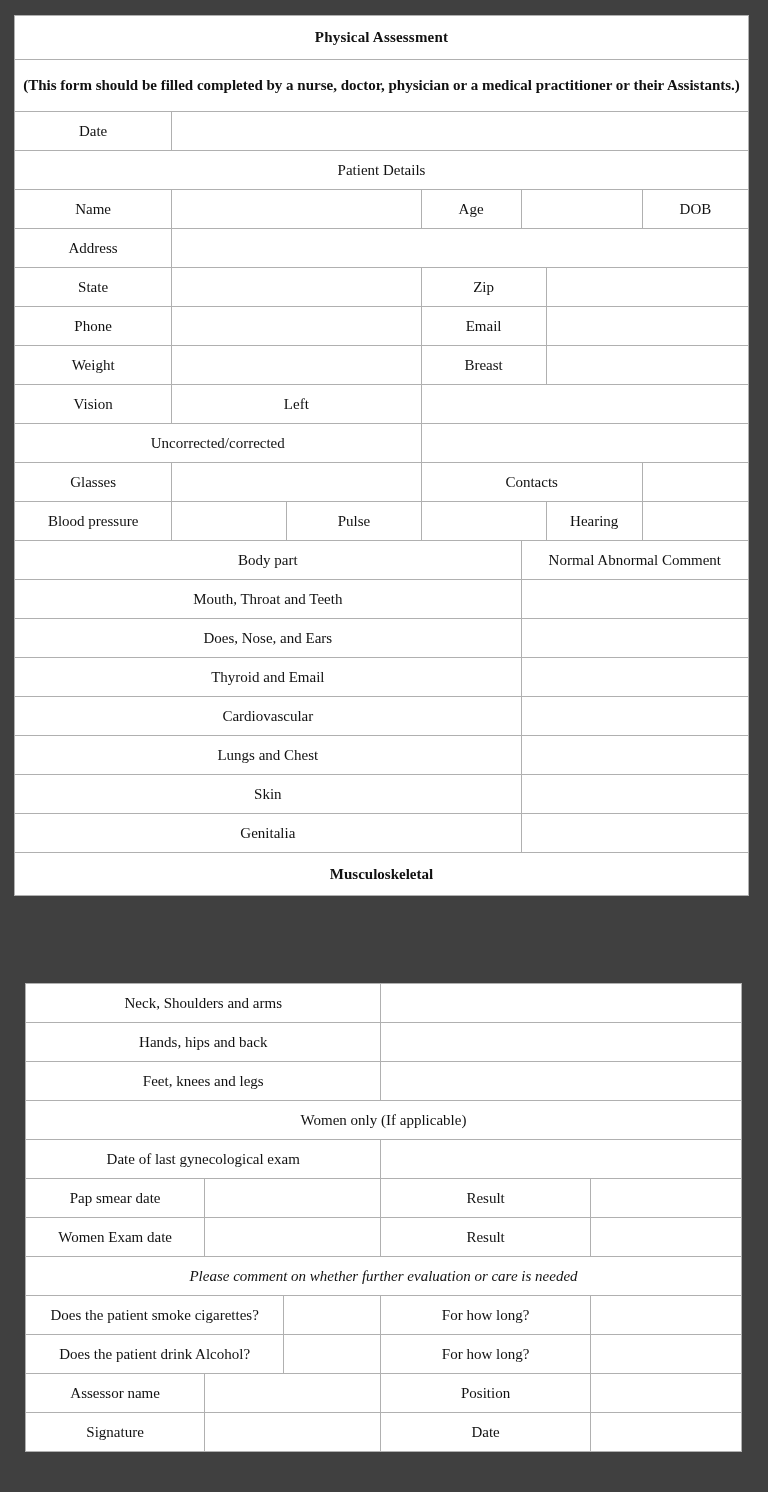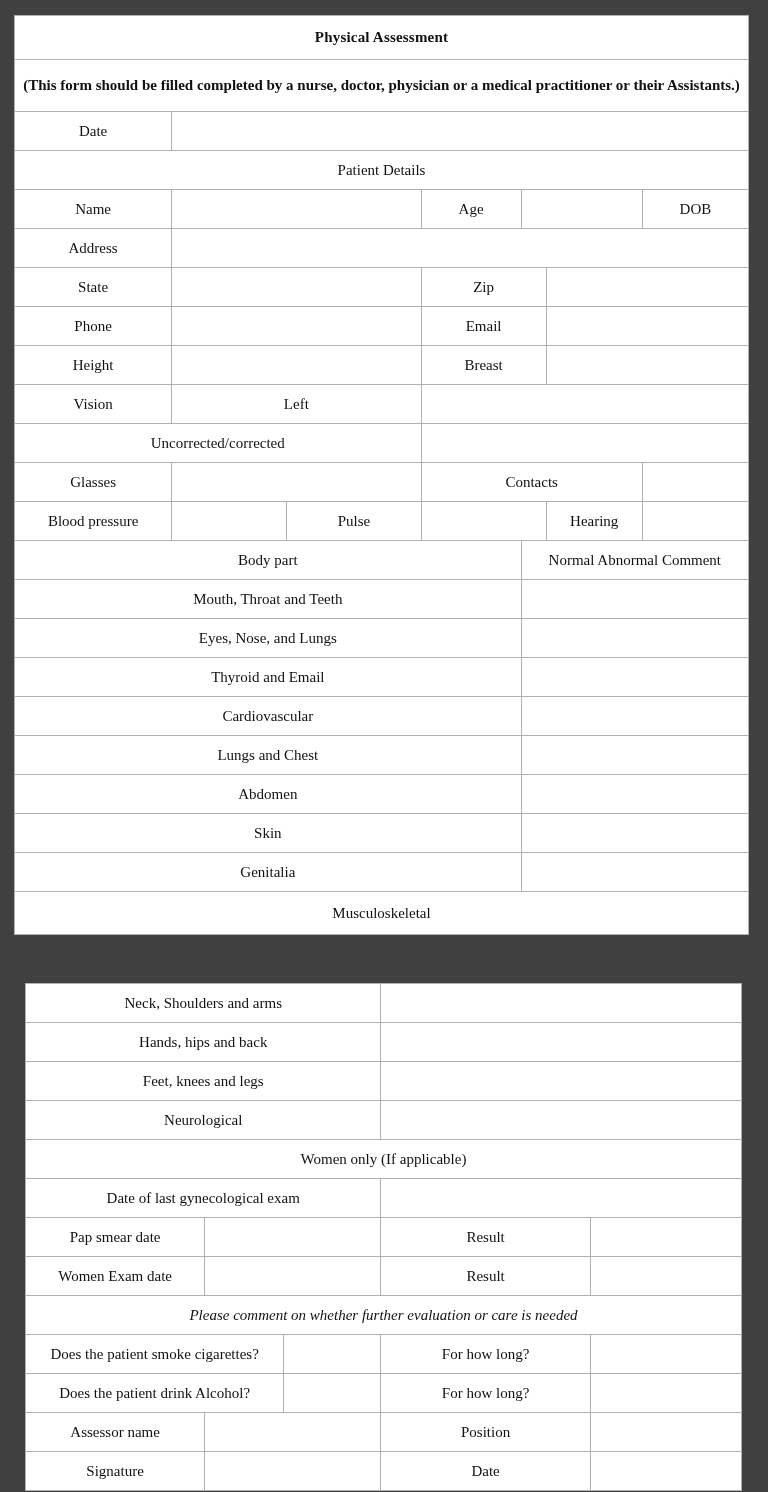--- a/index.html
+++ b/index.html
@@ -49,21 +49,21 @@
   }
   td.instruction {
     background: #e2e2e2;
     text-align: left;
     white-space: normal;
     font-size: 15px;
     line-height: 1.32;
     padding: 6px 8px 7px 8px;
     font-weight: bold;
   }
-  td.bold { font-weight: normal; font-size: 16px; }
+  td.bold { font-weight: bold; font-size: 16px; }
   td.italic { font-style: italic; font-size: 15px; }
 
   
   #table-main {
     position: absolute;
     left: 14px;
     top: 15px;
     width: 735px;
   }
   
@@ -131,21 +131,21 @@
 
       <tr>
         <td style="height:38px">Phone</td>
         <td class="blank" colspan="3"></td>
         <td colspan="2">Email</td>
         <td class="blank" colspan="2"></td>
       </tr>
 
 
       <tr>
-        <td style="height:38px">Height</td>
+        <td style="height:38px">Weight</td>
         <td class="blank" colspan="3"></td>
         <td colspan="2">Breast</td>
         <td class="blank" colspan="2"></td>
       </tr>
 
       <tr>
         <td class="shade" style="height:38px">Vision</td>
         <td class="shade" colspan="3">Left</td>
         <td class="shade" colspan="4"></td>
       </tr>
@@ -174,38 +174,34 @@
       <tr>
         <td class="shade" colspan="5" style="height:38px">Body part</td>
         <td class="shade" colspan="3">Normal Abnormal Comment</td>
       </tr>
 
       <tr>
         <td colspan="5" style="height:38px">Mouth, Throat and Teeth</td>
         <td class="blank" colspan="3"></td>
       </tr>
       <tr>
-        <td class="shade" colspan="5" style="height:38px">Eyes, Nose, and Lungs</td>
+        <td class="shade" colspan="5" style="height:38px">Does, Nose, and Ears</td>
         <td class="shade" colspan="3"></td>
       </tr>
       <tr>
         <td colspan="5" style="height:38px">Thyroid and Email</td>
         <td class="blank" colspan="3"></td>
       </tr>
       <tr>
         <td class="shade" colspan="5" style="height:38px">Cardiovascular</td>
         <td class="shade" colspan="3"></td>
       </tr>
       <tr>
         <td colspan="5" style="height:38px">Lungs and Chest</td>
         <td class="blank" colspan="3"></td>
-      </tr>
-      <tr>
-        <td class="shade" colspan="5" style="height:38px">Abdomen</td>
-        <td class="shade" colspan="3"></td>
       </tr>
       <tr>
         <td colspan="5" style="height:38px">Skin</td>
         <td class="blank" colspan="3"></td>
       </tr>
       <tr>
         <td class="shade" colspan="5" style="height:38px">Genitalia</td>
         <td class="shade" colspan="3"></td>
       </tr>
 
@@ -231,24 +227,20 @@
         <td class="shade" colspan="3"></td>
       </tr>
       <tr>
         <td colspan="3" style="height:38px">Hands, hips and back</td>
         <td class="blank" colspan="3"></td>
       </tr>
       <tr>
         <td class="shade" colspan="3" style="height:38px">Feet, knees and legs</td>
         <td class="shade" colspan="3"></td>
       </tr>
-      <tr>
-        <td colspan="3" style="height:38px">Neurological</td>
-        <td class="blank" colspan="3"></td>
-      </tr>
 
       <tr>
         <td class="shade" colspan="6" style="height:38px">Women only (If applicable)</td>
       </tr>
 
       <tr>
         <td colspan="3" style="height:38px">Date of last gynecological exam</td>
         <td class="blank" colspan="3"></td>
       </tr>
 

